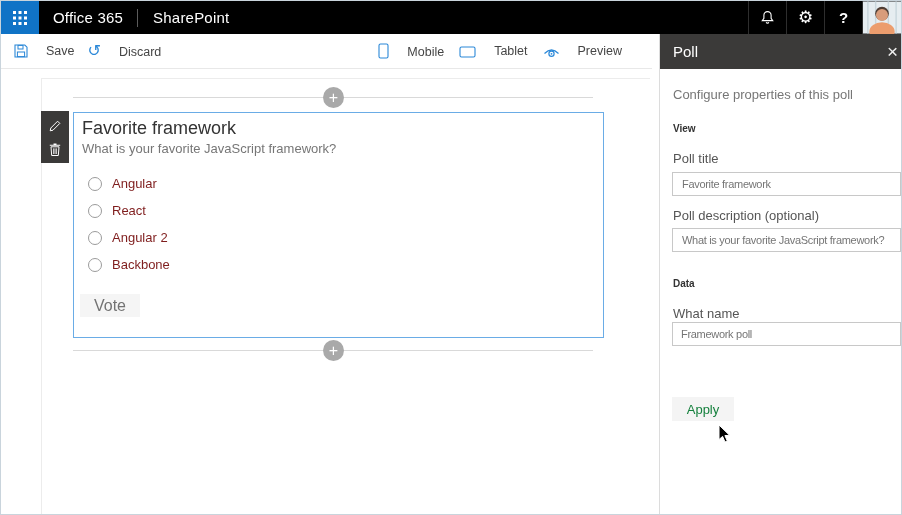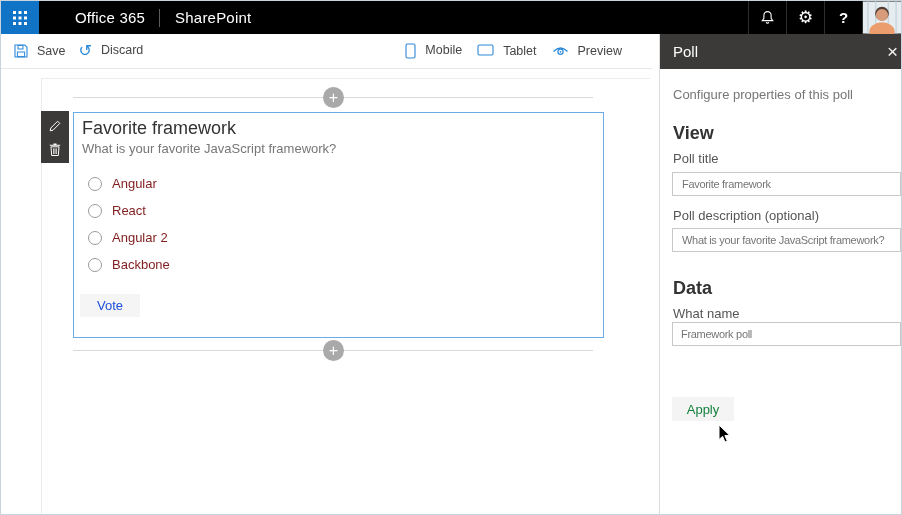--- a/index.html
+++ b/index.html
@@ -5,58 +5,58 @@
   * { margin:0; padding:0; box-sizing:border-box; }
   html,body { background:#fff; }
   .screen {
     position:relative; width:902px; height:515px;
     border:1px solid #c9d4dc; background:#fff; overflow:hidden;
     font-family:"Liberation Sans","DejaVu Sans",sans-serif;
   }
   
   .suitebar { position:absolute; left:0; top:0; width:100%; height:33px; background:#000; display:flex; align-items:center; }
   .waffle { width:38px; height:33px; background:#1073c6; display:flex; align-items:center; justify-content:center; cursor:pointer; flex:0 0 auto; }
-  .brand { color:#fff; font-size:15px; margin-left:36px; letter-spacing:.2px; cursor:pointer; }
+  .brand { color:#fff; font-size:15px; margin-left:14px; letter-spacing:.2px; cursor:pointer; }
   .bar-divider { width:1px; height:18px; background:#5c5c5c; margin-left:14px; }
   .product { color:#fff; font-size:15px; margin-left:15px; letter-spacing:.2px; cursor:pointer; }
   .suite-right { margin-left:auto; display:flex; height:33px; }
   .tile { width:38px; height:33px; display:flex; align-items:center; justify-content:center; border-left:1px solid #2e2e2e; cursor:pointer; color:#fff; }
   .tile.gear { font-size:17px; line-height:1; }
   .tile.help { font-size:15px; font-weight:bold; }
   .tile.avatar { width:39px; padding:0; border-left:1px solid #2e2e2e; overflow:hidden; }
   
   .toolbar { position:absolute; left:0; top:33px; width:651px; height:35px; background:#fff; border-bottom:1px solid #e8e8e8; display:flex; align-items:center; }
   .tb-left { display:flex; align-items:center; gap:13px; padding-left:13px; }
-  .tb-item { display:flex; align-items:flex-start; gap:9px; font-size:12.5px; color:#454545; cursor:pointer; white-space:nowrap; }
+  .tb-item { display:flex; align-items:flex-end; gap:18px; font-size:12.5px; color:#454545; cursor:pointer; white-space:nowrap; }
   .tb-right { margin-left:auto; display:flex; align-items:center; gap:15px; margin-right:30px; }
   .undo-glyph { color:#2b88d8; font-size:16px; line-height:1; font-family:"DejaVu Sans",sans-serif; }
   
   .canvas { position:absolute; left:0; top:68px; width:651px; height:447px; background:#fff; }
   .page-outline { position:absolute; left:40px; top:9px; width:609px; height:438px; border-top:1px solid #ececec; border-left:1px solid #ececec; }
   .addline { position:absolute; left:72px; width:520px; height:1px; background:#d9d9d9; }
   .addline.top { top:28px; } .addline.bottom { top:281px; }
   .addbtn { position:absolute; left:322px; width:21px; height:21px; border-radius:50%; background:#a9a9a9; color:#fff; display:flex; align-items:center; justify-content:center; font-size:16px; font-weight:300; cursor:pointer; line-height:1; }
   .addbtn.top { top:18px; } .addbtn.bottom { top:271px; }
   .edit-rail { position:absolute; left:40px; top:42px; width:28px; height:52px; background:#3b3a39; display:flex; flex-direction:column; align-items:center; justify-content:space-evenly; }
   .rail-btn { width:20px; height:20px; display:flex; align-items:center; justify-content:center; cursor:pointer; }
   .webpart { position:absolute; left:72px; top:43px; width:531px; height:226px; border:1px solid #6aace6; background:#fff; cursor:pointer; }
   .wp-title { position:absolute; left:8px; top:5px; font-size:18px; color:#333; }
   .wp-desc { position:absolute; left:8px; top:28px; font-size:13px; color:#767676; }
   .options { position:absolute; left:14px; top:57px; }
   .radio-row { display:flex; align-items:center; height:27px; cursor:pointer; }
   .radio { width:14px; height:14px; border:1px solid #9b9b9b; border-radius:50%; background:#fff; flex:0 0 auto; }
   .radio-label { margin-left:10px; font-size:13px; color:#7f1d1d; }
-  .vote-btn { position:absolute; left:6px; top:181px; width:60px; height:23px; background:#f5f5f5; border:none; color:#1d4ed8; font-size:13px; font-family:inherit; cursor:pointer; }
+  .vote-btn { position:absolute; left:6px; top:181px; width:60px; height:23px; background:#f5f5f5; border:none; color:#737373; font-size:16px; font-family:inherit; cursor:pointer; }
   
   .panel { position:absolute; left:651px; top:33px; width:251px; height:482px; background:#fff; border-left:1px solid #dcdcdc;margin-left:7px; }
   .panel-header { height:35px; background:#3b3a39; color:#fff; display:flex; align-items:center; padding:0 12px 0 13px; font-size:15px; }
   .panel-close { margin-left:auto; font-size:19px; font-weight:300; cursor:pointer; line-height:1; color:#f0f0f0; }
   .panel-body { position:relative; height:360px; }
   .panel-subtitle { position:absolute; left:13px; top:18px; font-size:13px; color:#767676; }
-  .section-heading { position:absolute; left:13px; font-size:18px; font-weight:bold; color:#333; }
+  .section-heading { position:absolute; left:13px; font-size:10px; font-weight:bold; color:#333; }
   .field-label { position:absolute; left:13px; font-size:13px; color:#555; }
   .panel-input { position:absolute; left:12px; width:229px; height:24px; border:1px solid #c8c8c8; background:#fff; color:#757575; font-size:11px; letter-spacing:-0.3px; padding:0 5px 0 9px; font-family:inherit; }
   .apply-btn { position:absolute; left:12px; bottom:8px; width:62px; height:24px; background:#f4f4f4; border:none; color:#15803d; font-size:13px; font-family:inherit; cursor:pointer; }
   
   .cursor { position:absolute; left:717px; top:423px; pointer-events:none; }
 </style>
 </head>
 <body>
 
 <div class="screen">

